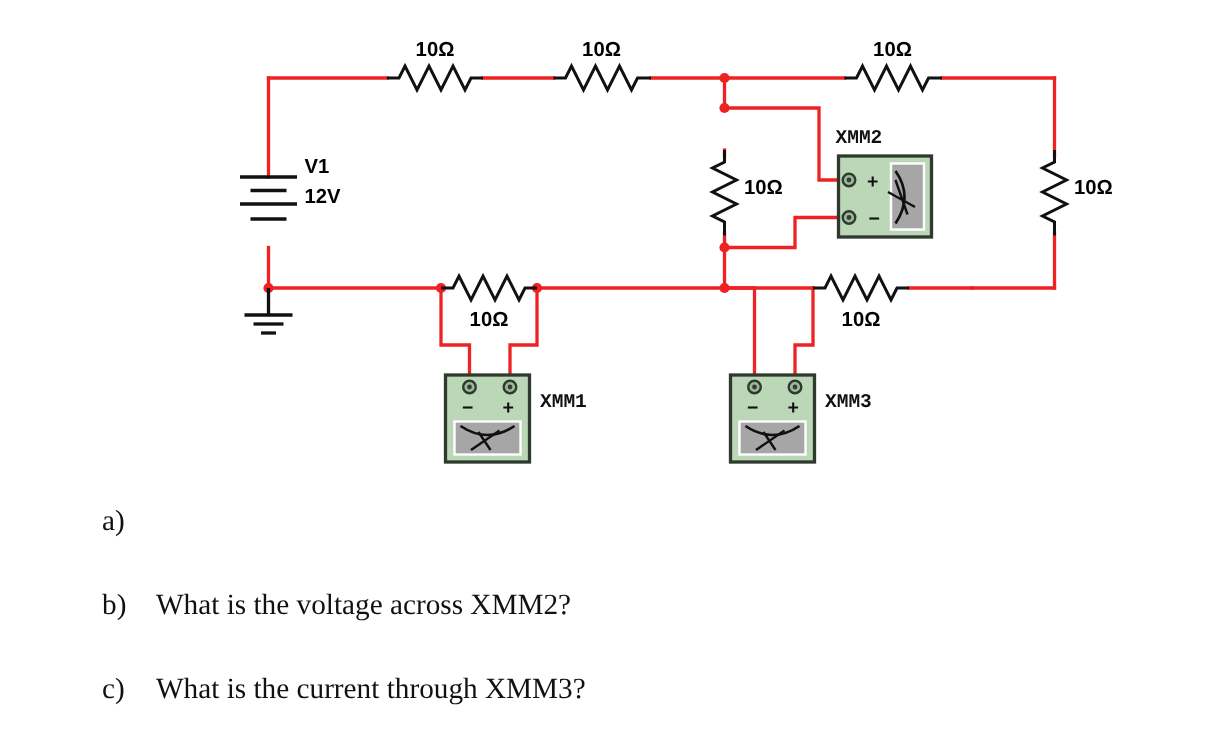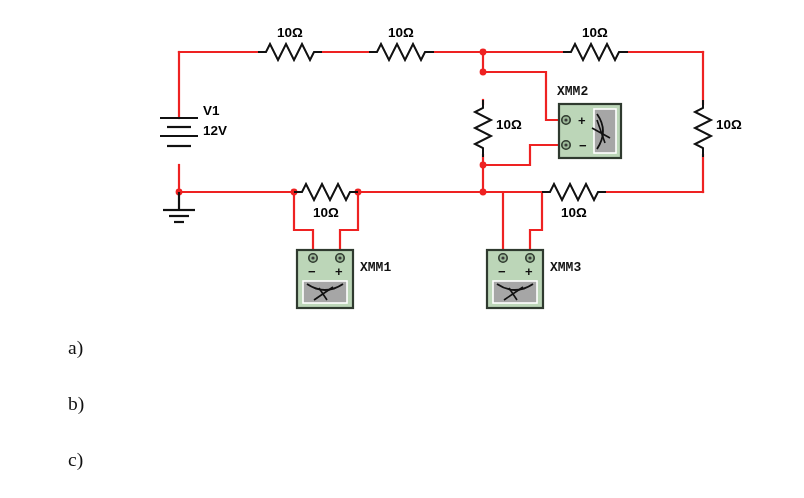--- a/index.html
+++ b/index.html
@@ -201,17 +201,19 @@
 
   </svg>
 </div>
 
 <div id="questions">
   <div class="q-row q0">
     <span class="q-marker">a)</span>
   </div>
   <div class="q-row q1">
     <span class="q-marker">b)</span>
+    <span class="q-text">What is the voltage across XMM2?</span>
   </div>
   <div class="q-row q2">
     <span class="q-marker">c)</span>
+    <span class="q-text">What is the current through XMM3?</span>
   </div>
 </div>
 
 </body></html>

